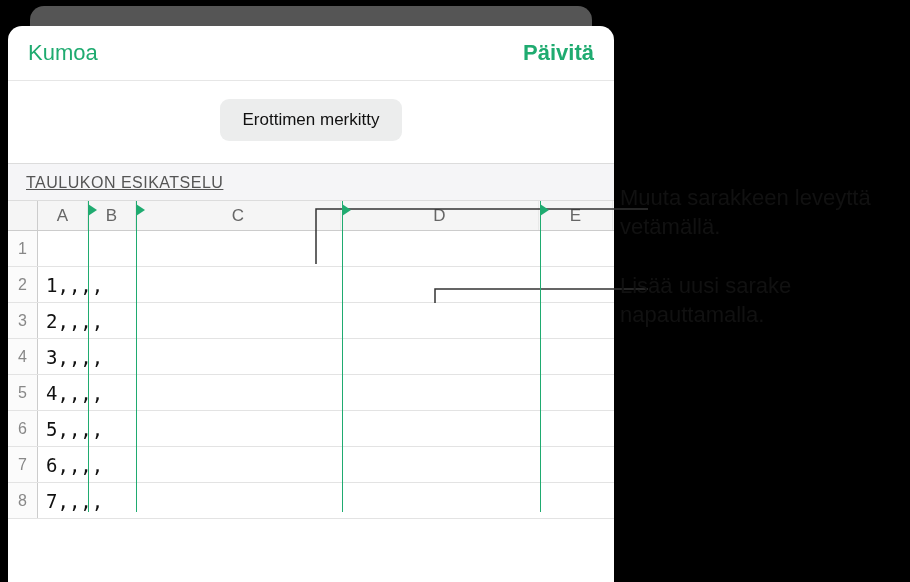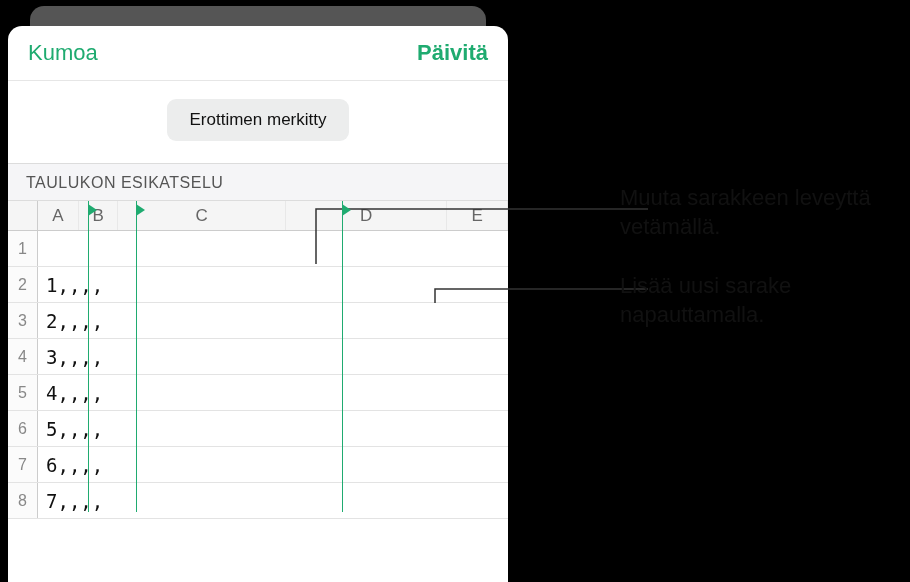--- a/index.html
+++ b/index.html
@@ -7,21 +7,21 @@
       font-family: -apple-system, BlinkMacSystemFont, "Helvetica Neue", sans-serif;
       background: #000;
       width: 910px;
       height: 582px;
       position: relative;
     }
     .modal-stack {
       position: absolute;
       left: 8px;
       top: 0;
-      width: 500px;
+      width: 606px;
       height: 582px;
     }
     .behind-card {
       position: absolute;
       top: 6px;
       left: 22px;
       right: 22px;
       height: 30px;
       background: #555;
       border-radius: 14px 14px 0 0;
@@ -80,20 +80,21 @@
       font-weight: 500;
     }
     .section-header {
       background: #f5f5f7;
       padding: 10px 18px 8px 18px;
       font-size: 16px;
       letter-spacing: 0.5px;
       color: #555;
       border-top: 1px solid #dcdcdc;
       border-bottom: 1px solid #dcdcdc;
+      text-decoration: underline;
     }
     .preview-area {
       position: relative;
       flex: 1;
       background: #fff;
     }
     .col-headers {
       display: flex;
       height: 30px;
       background: #f5f5f5;

